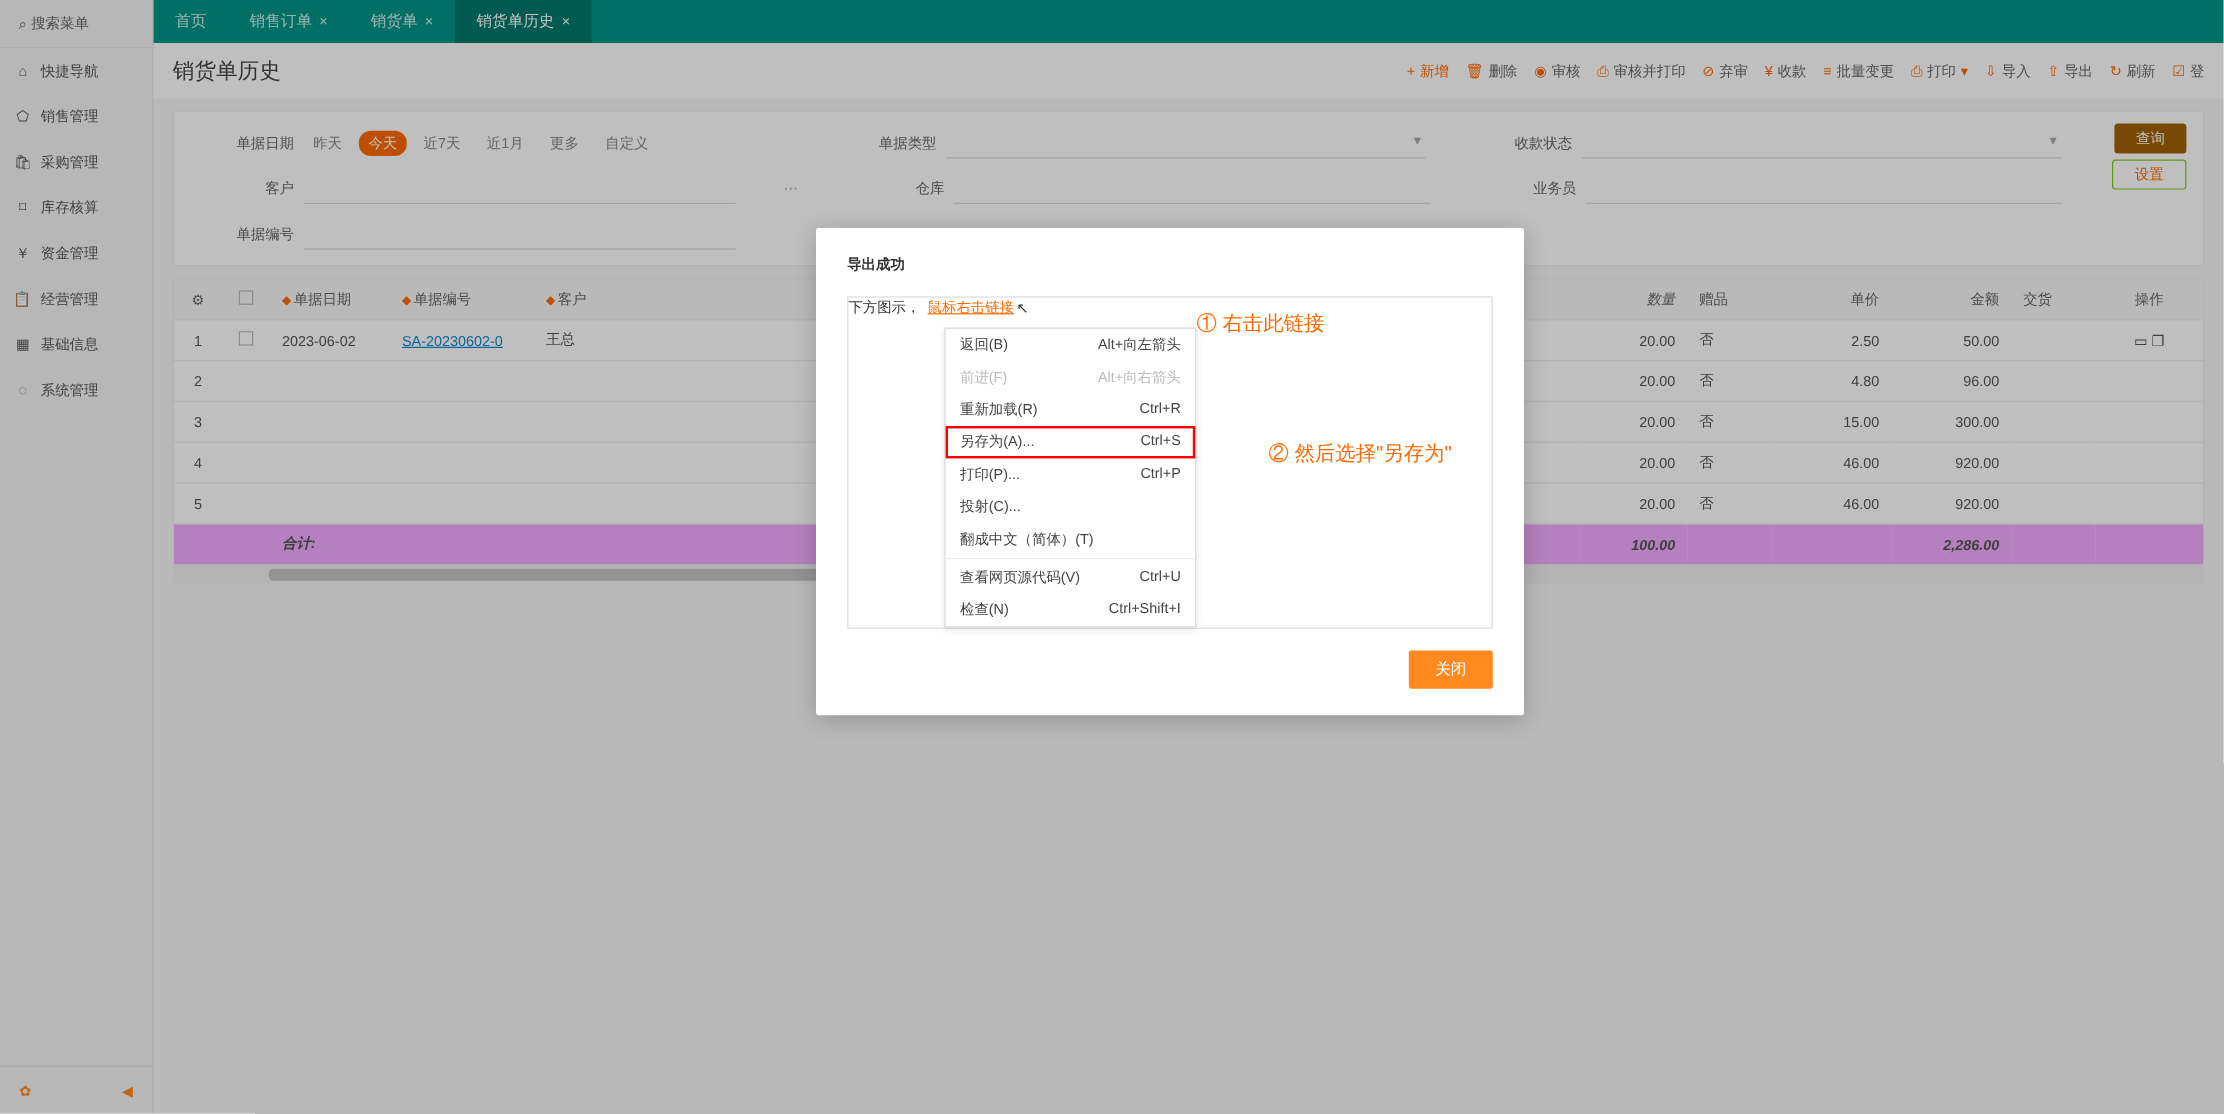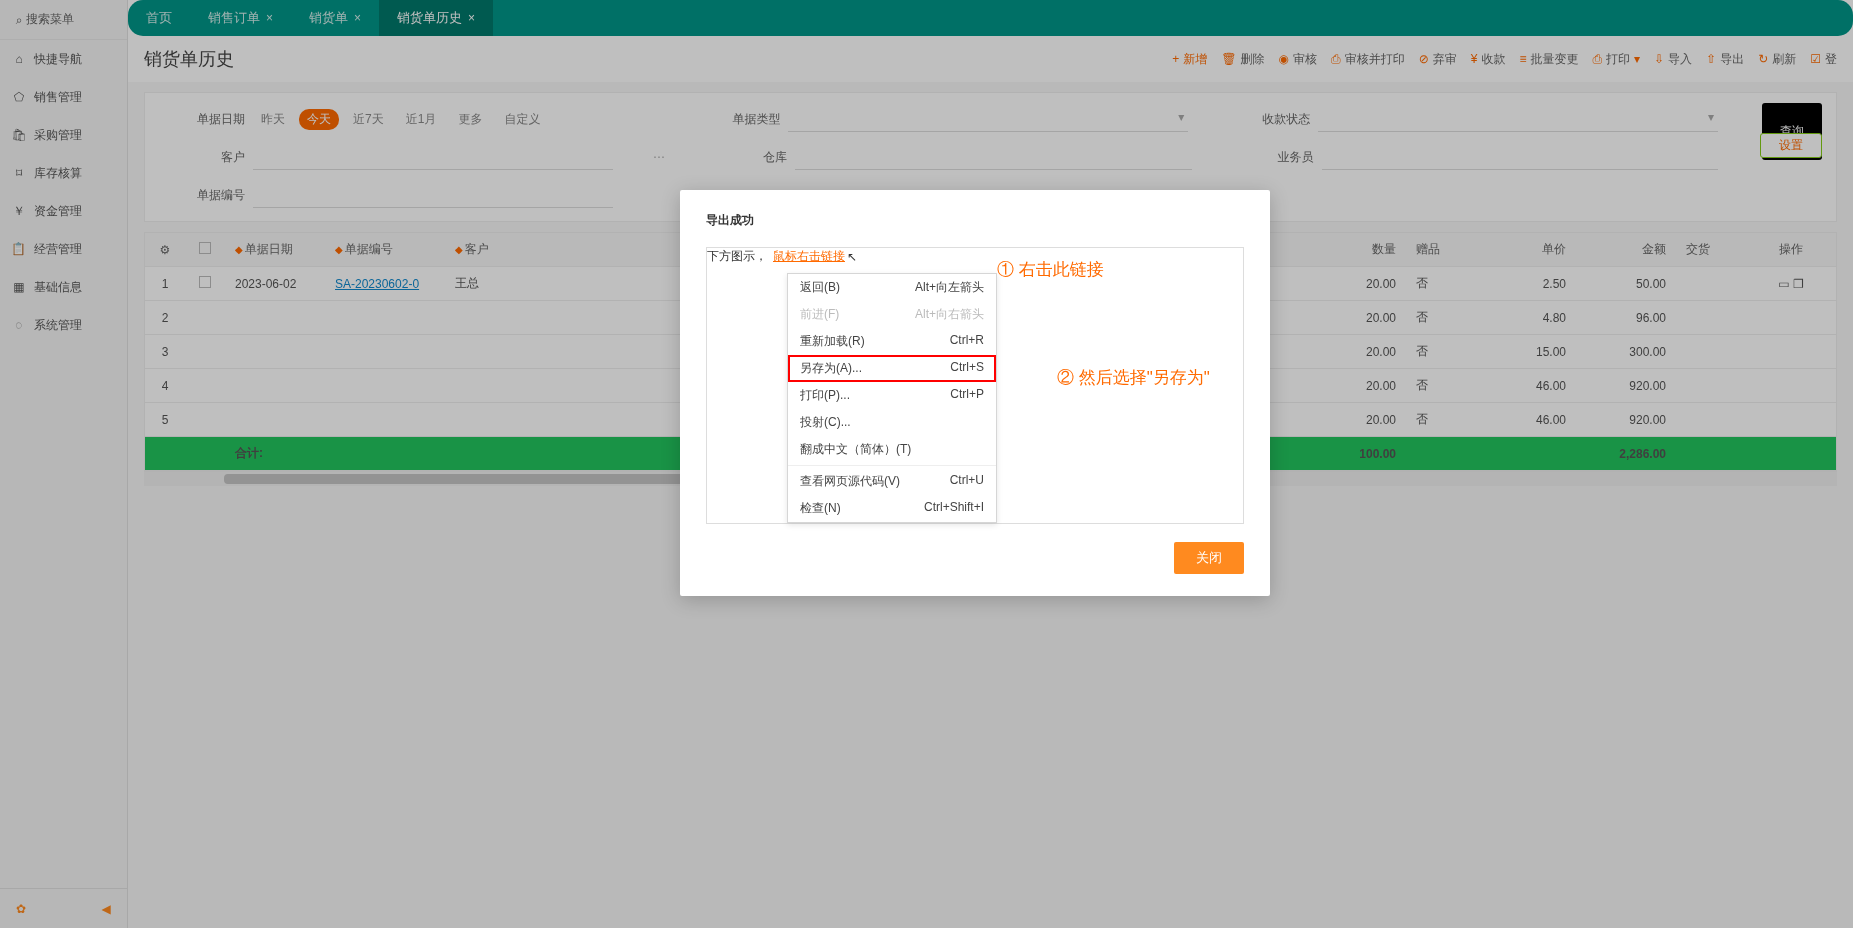--- a/index.html
+++ b/index.html
@@ -6,21 +6,21 @@
 body { font-family: "Microsoft YaHei", Arial, sans-serif; font-size: 12px; color: #333; background: #fff; overflow: hidden; width: 1853px; height: 928px; position: relative; }
 
 
 .sidebar { position: absolute; left: 0; top: 0; width: 128px; height: 928px; background: #f5f5f5; border-right: 1px solid #e0e0e0; }
 .sidebar-search { height: 40px; display: flex; align-items: center; padding: 0 12px; color: #666; border-bottom: 1px solid #e8e8e8; }
 .sidebar-item { height: 38px; display: flex; align-items: center; padding: 0 12px; color: #555; cursor: pointer; gap: 8px; }
 .sidebar-footer { position: absolute; bottom: 0; left: 0; right: 0; height: 40px; display: flex; align-items: center; justify-content: space-between; padding: 0 14px; border-top: 1px solid #e0e0e0; }
 .icon { width: 14px; height: 14px; display: inline-flex; align-items: center; justify-content: center; }
 
 
-.topbar { position: absolute; left: 128px; top: 0; right: 0; height: 36px; background: #009688; display: flex; align-items: stretch; border-radius: 15px; }
+.topbar { position: absolute; left: 128px; top: 0; right: 0; height: 36px; background: #009688; display: flex; align-items: stretch; }
 .tab { padding: 0 18px; display: flex; align-items: center; color: #d4eeeb; cursor: pointer; gap: 6px; font-size: 13px; }
 .tab.active { background: #00786b; color: #fff; }
 .tab .close { font-size: 12px; }
 
 
 .main { position: absolute; left: 128px; top: 36px; right: 0; bottom: 0; background: #f7f7f7; padding: 0 0 0 0; }
 .page-header { height: 46px; display: flex; align-items: center; justify-content: space-between; padding: 0 16px; background: #fff; }
 .page-title { font-size: 18px; color: #444; }
 .toolbar { display: flex; gap: 14px; }
 .tool-btn { display: flex; align-items: center; gap: 4px; color: #666; cursor: pointer; font-size: 12px; }
@@ -29,34 +29,34 @@
 
 .filter-box { margin: 10px 16px 0 16px; background: #fff; border: 1px solid #eee; padding: 10px 18px 10px 18px; position: relative; }
 .filter-row { display: flex; align-items: center; min-height: 32px; }
 .filter-label { width: 90px; text-align: right; color: #666; padding-right: 8px; }
 .filter-chips { display: flex; align-items: flex-start; gap: 6px; color: #888; }
 .chip { padding: 2px 8px; border-radius: 10px; cursor: pointer; }
 .chip.active { background: #ff6a00; color: #fff; }
 .filter-field { flex: 1; border-bottom: 1px solid #ddd; height: 26px; margin-right: 40px; position: relative; }
 .filter-field .dd { position: absolute; right: 4px; top: 4px; color: #aaa; }
 .filter-dots { color: #aaa; margin-right: 40px; }
-.query-btn { position: absolute; right: 14px; top: 10px; background: #000000; color: #fff; padding: 20px 18px; border-radius: 3px; cursor: pointer; }
+.query-btn { position: absolute; right: 14px; top: 10px; background: #a16207; color: #fff; padding: 4px 18px; border-radius: 3px; cursor: pointer; }
 .settings-btn { position: absolute; right: 14px; top: 40px; background: #fff; color: #ff6a00; border: 1px solid #84cc16; padding: 3px 18px; border-radius: 3px; cursor: pointer; }
 .date-sub { font-size: 11px; color: #888; padding-left: 98px; }
 
 
 .table-wrap { margin: 10px 16px 0 16px; background: #fff; border: 1px solid #eee; }
 table { width: 100%; border-collapse: collapse; }
 th, td { border-bottom: 1px solid #eee; padding: 8px 10px; text-align: left; font-size: 12px; color: #555; }
 th { background: #f7f7f7; color: #666; font-weight: normal; position: relative; }
 th .sort { color: #ff6a00; margin-right: 2px; font-size: 10px; }
 .num { text-align: right; }
 .center { text-align: center; }
 .link { color: #1188cc; text-decoration: underline; cursor: pointer; }
-.totals-row td { background: #22c55e; font-weight: bold; }
+.totals-row td { background: #f0abfc; font-weight: bold; font-style: italic; }
 .hscroll { height: 14px; background: #f0f0f0; margin: 0 16px; position: relative; }
 .hscroll-thumb { position: absolute; left: 80px; top: 2px; height: 10px; width: 560px; background: #c4c4c4; border-radius: 4px; }
 
 
 .pager { display: flex; align-items: center; justify-content: flex-end; gap: 10px; padding: 10px 30px; color: #666; }
 .pager select, .pager input { border: 1px solid #ccc; padding: 2px 6px; }
 .pager .pg-btn { color: #bbb; cursor: pointer; }
 
 
 .overlay { position: absolute; inset: 0; background: rgba(0,0,0,0.25); }
@@ -241,21 +241,21 @@
   <div class="table-wrap">
     <table>
       <thead>
           <tr>
         <th class="center" style="width:40px;"><span>⚙</span></th>
         <th class="center" style="width:40px;"><span class="chk"></span></th>
         <th style="width:100px;"><span class="sort">◆</span><span>单据日期</span></th>
         <th style="width:120px;"><span class="sort">◆</span><span>单据编号</span></th>
         <th><span class="sort">◆</span><span>客户</span></th>
         <th style="width:80px;"><span>单位</span></th>
-        <th class="num" style="width:90px;"><span>数量</span></th>
+        <th class="num" style="width:90px;font-style:italic;"><span>数量</span></th>
         <th style="width:70px;"><span>赠品</span></th>
         <th class="num" style="width:100px;"><span>单价</span></th>
         <th class="num" style="width:100px;"><span>金额</span></th>
         <th style="width:70px;"><span>交货</span></th>
         <th class="center" style="width:90px;"><span>操作</span></th>
       </tr>
         </thead>
       <tbody id="tbody">
           <tr>
             <td class="center">1</td>

